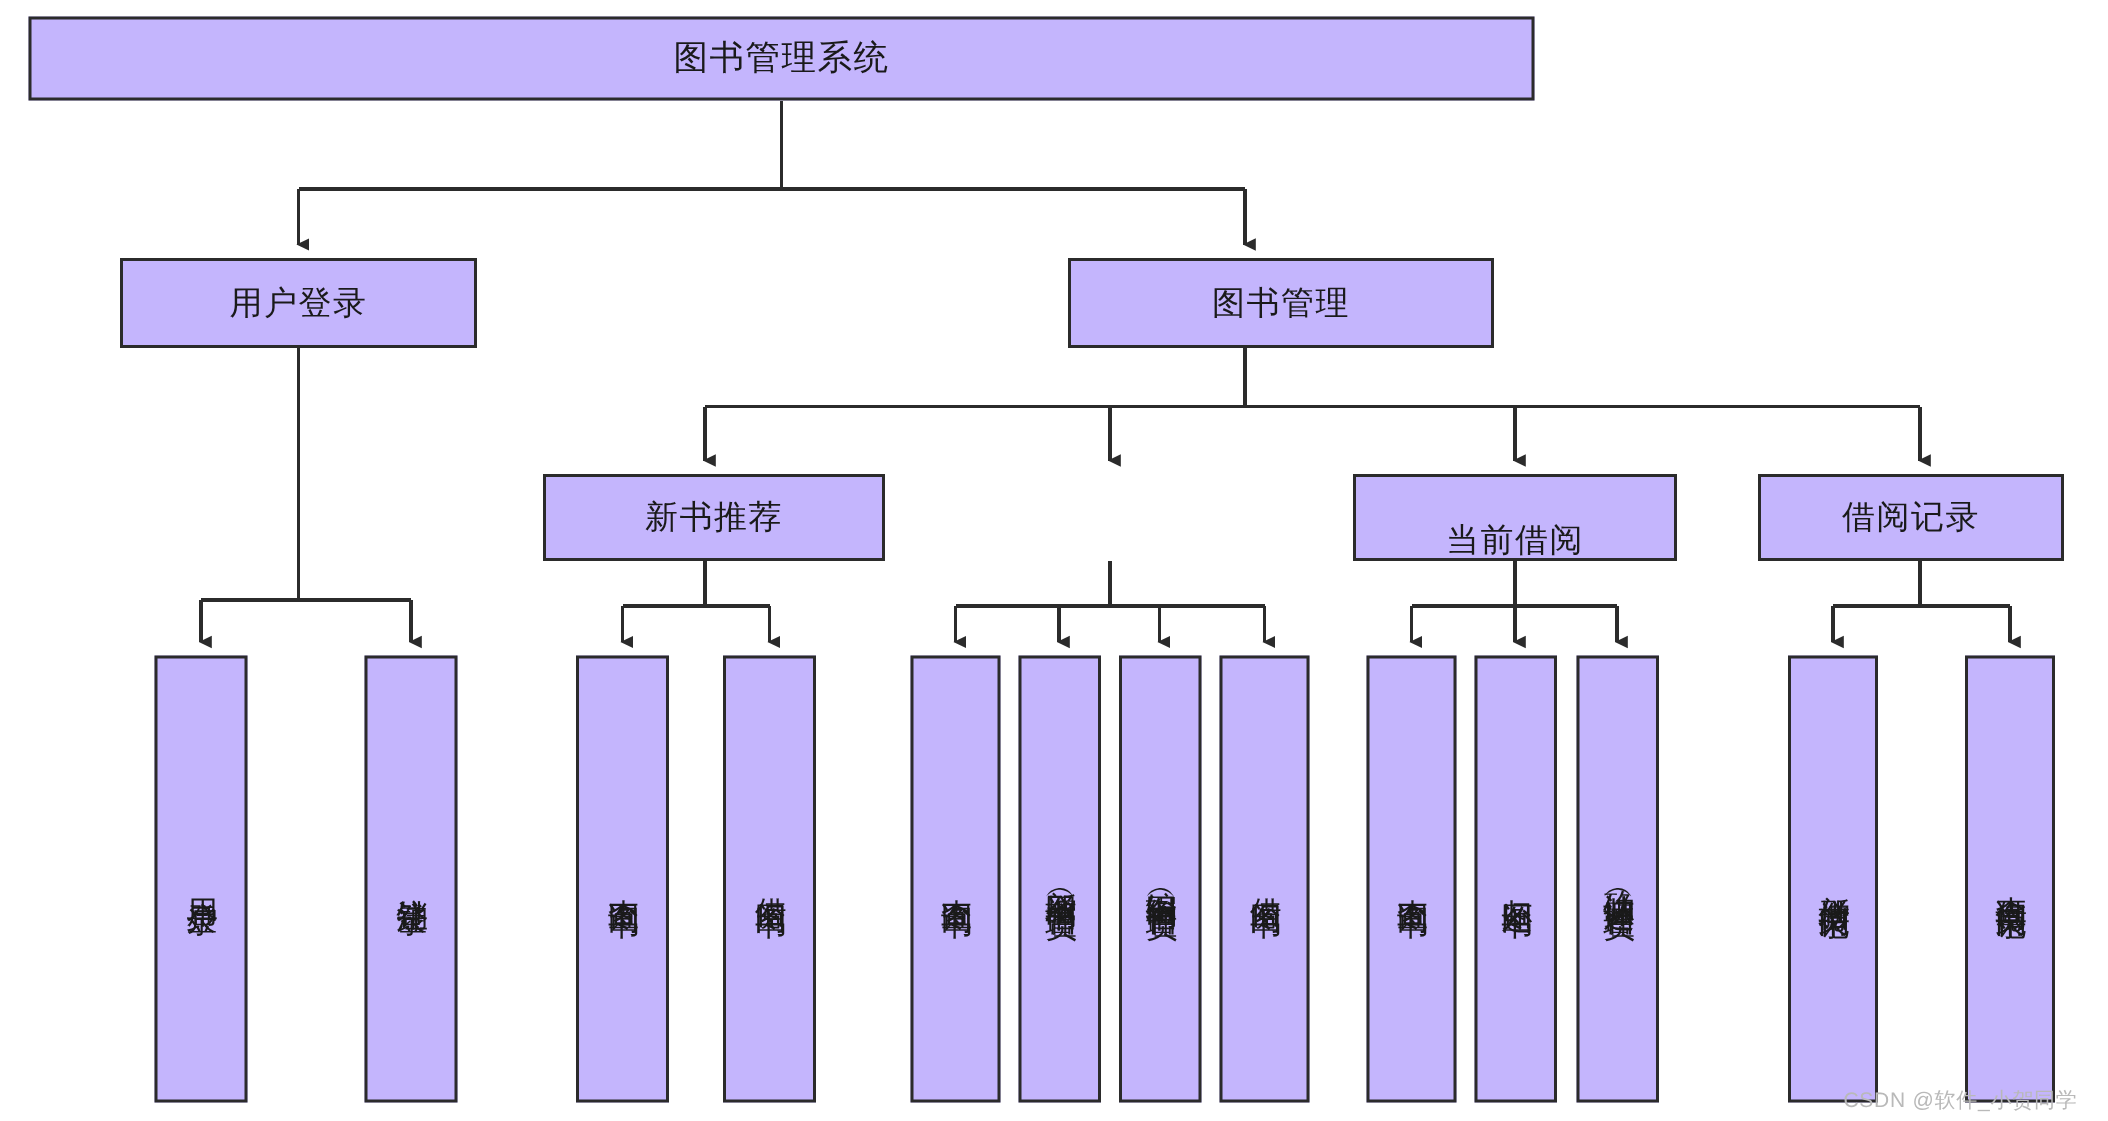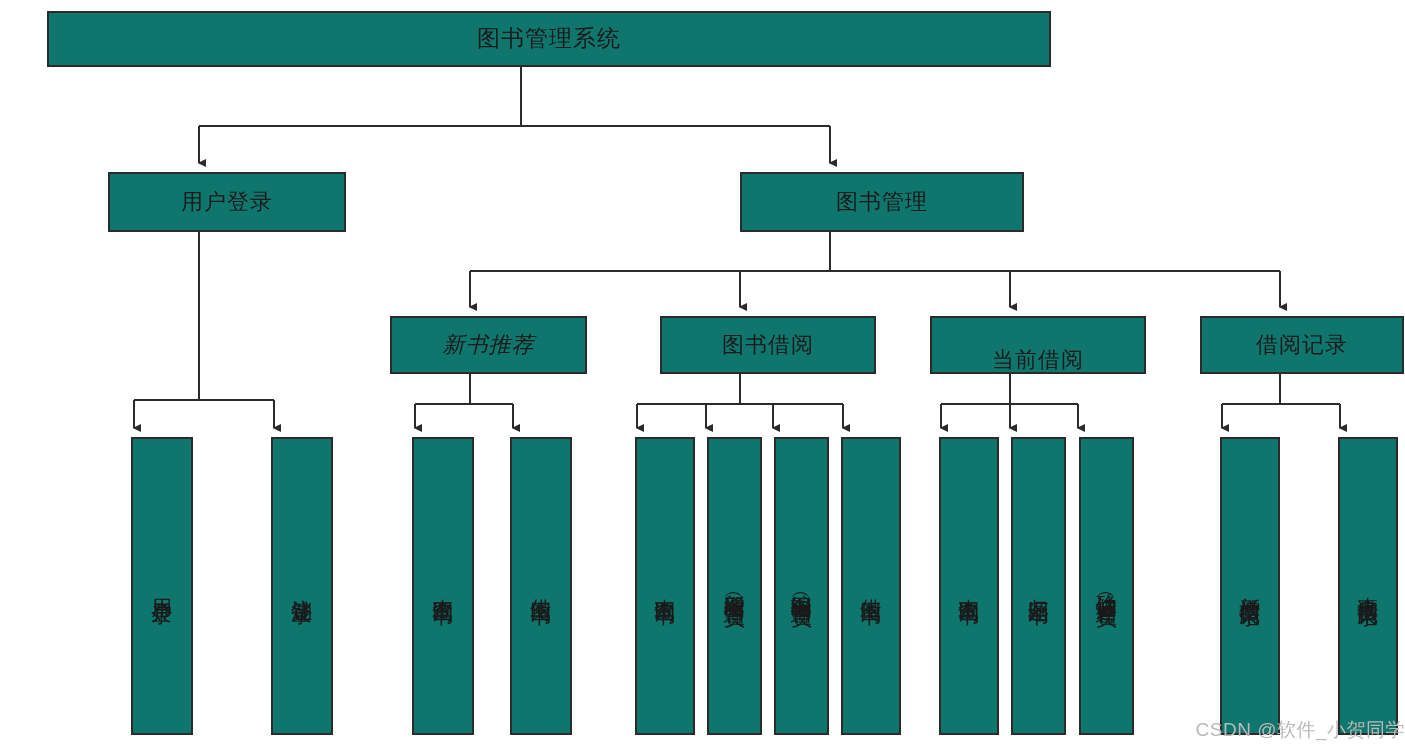--- a/index.html
+++ b/index.html
@@ -18,27 +18,26 @@
   svg#edges{
     position:absolute;
     left:0; top:0;
     width:1405px;
     height:747px;
     pointer-events:none;
   }
   .node{
     position:absolute;
     box-sizing:border-box;
-    background:#0f766e;
+    background:#c4b5fd;
     border:2.6px solid #2b2b2b;
     display:flex;
     align-items:center;
     justify-content:center;
     color:#1a1a1a;
-    margin-left:28px;
   }
   .node.horiz{
     font-size:22px;
     letter-spacing:1px;
     line-height:1.1;
   }
   .node.vert{
     font-size:21px;
     letter-spacing:2px;
     line-height:1.12;
@@ -49,23 +48,23 @@
     padding:10px 0;
   }
   .node.vert .vlabel{
     writing-mode:vertical-rl;
     text-orientation:upright;
     white-space:nowrap;
   }
   .node.root{ font-size:23px; }
   .watermark{
     position:absolute;
-    right:0;
+    right:20px;
     bottom:4px;
-    font-size:19px;
+    font-size:14px;
     color:#b9b9b9;
     letter-spacing:0.5px;
     white-space:nowrap;
     user-select:none;
   }
 </style>
 </head>
 <body>
 
 <div id="canvas">
@@ -125,27 +124,24 @@
   </div>
 
   <div class="node horiz" style="left:80px; top:172px; width:238px; height:60px;">
     <span>用户登录</span>
   </div>
 
   <div class="node horiz" style="left:712px; top:172px; width:284px; height:60px;">
     <span>图书管理</span>
   </div>
 
-  <div class="node horiz" style="left:362px; top:316px; width:197px; height:58px;font-style:italic;">
+  <div class="node horiz" style="left:362px; top:316px; width:228px; height:58px;">
     <span>新书推荐</span>
   </div>
 
-  <div class="node horiz" style="left:632px; top:316px; width:216px; height:58px;">
-    <span>图书借阅</span>
-  </div>
 
   <div class="node horiz" style="left:902px; top:316px; width:216px; height:58px;align-items:flex-end;">
     <span>当前借阅</span>
   </div>
 
   <div class="node horiz" style="left:1172px; top:316px; width:204px; height:58px;">
     <span>借阅记录</span>
   </div>
 
   <div class="node vert" style="left:103px; top:437px; width:62px; height:298px;">

